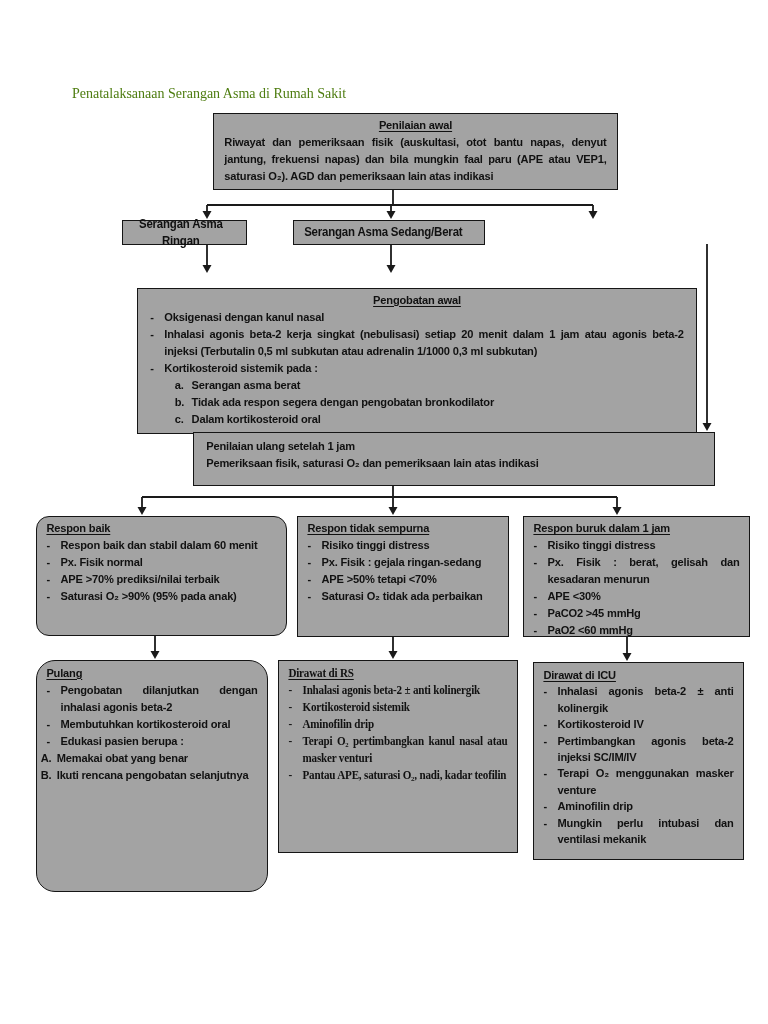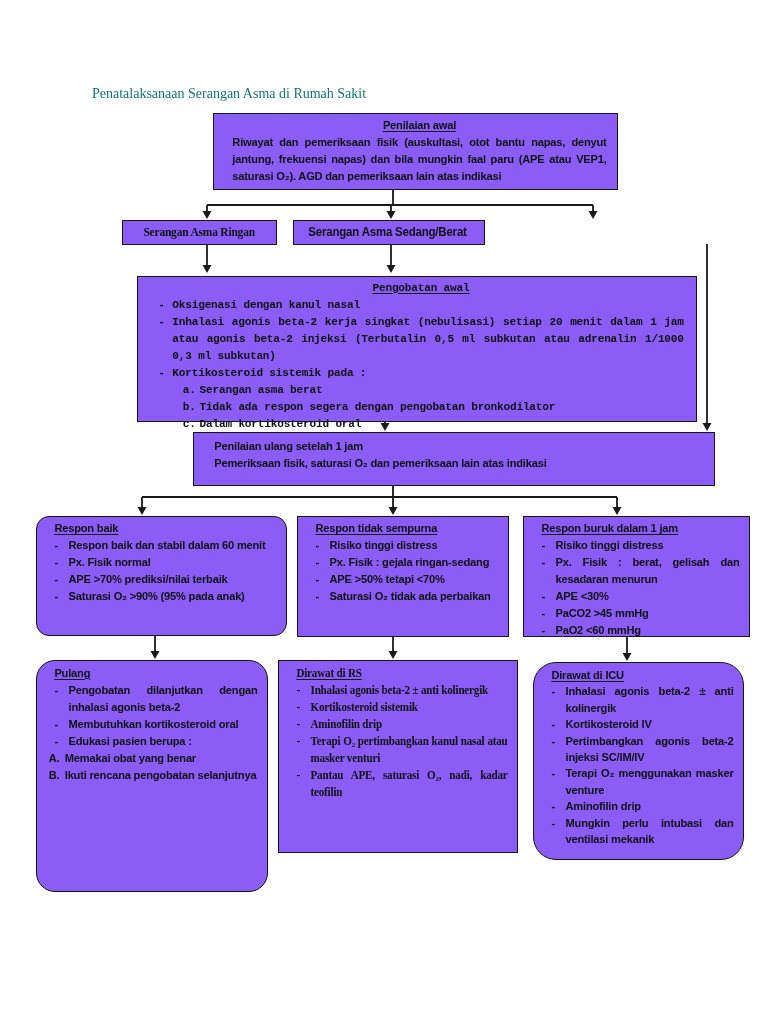--- a/index.html
+++ b/index.html
@@ -1,40 +1,40 @@
 <!DOCTYPE html>
 <html><head>
 <meta charset="utf-8">
 <style>
   html,body{margin:0;padding:0;background:#ffffff;}
   .page{position:relative;width:768px;height:1024px;background:#ffffff;overflow:hidden;
         font-family:"Liberation Sans","DejaVu Sans",sans-serif;color:#111;}
-  .title{position:absolute;left:92px;top:86px;
+  .title{position:absolute;left:72px;top:86px;
          font-family:"Liberation Serif","DejaVu Serif",serif;
-         font-size:14px;color:#0f766e;}
-  .box{position:absolute;border:1.5px solid #151515;background:#8b5cf6;box-sizing:border-box;
-       font-weight:bold;font-size:11.8px;line-height:17px;letter-spacing:-0.2px;padding-left:8px;}
+         font-size:14px;color:#4d7c0f;}
+  .box{position:absolute;border:1.5px solid #151515;background:#a3a3a3;box-sizing:border-box;
+       font-weight:bold;font-size:11.8px;line-height:17px;letter-spacing:-0.2px;}
   .tx{transform:scaleX(.94);transform-origin:0 0;width:106.38%;box-sizing:border-box;}
   .pad{padding:3px 11px;}
   .bhead{font-weight:bold;text-decoration:underline;text-underline-offset:2px;}
   .center{text-align:center;}
   .just{text-align:justify;}
   .lbl{display:flex;align-items:center;justify-content:center;font-size:12.2px;}
   .lbl .tx{width:106.38%;text-align:center;}
   .it{display:flex;}
   .it .b{flex:none;width:15px;}
   .it .t{flex:1 1 auto;text-align:justify;}
   .it.sub{margin-left:26px;}
   .it.sub .b{width:18px;}
   .it.flush{margin-left:-6px;}
   .it.flush .b{width:17px;}
   .connectors{position:absolute;left:0;top:0;}
   .connectors path{stroke:#1a1a1a;stroke-width:1.8;fill:none;}
   .connectors polygon{fill:#1a1a1a;}
-  .f3{line-height:16.4px;border-radius:23px;}
+  .f3{line-height:16.4px;}
 </style>
 </head>
 <body>
 
 <div class="page">
 
   <svg class="connectors" width="768" height="1024" viewBox="0 0 768 1024">
     <path d="M393 189 V205 M207 205 H593 M207 205 V212 M391 205 V212 M593 205 V212"></path>
     <polygon points="202.5,211 211.5,211 207,219"></polygon>
     <polygon points="386.5,211 395.5,211 391,219"></polygon>
@@ -61,28 +61,28 @@
 
   <div class="title">Penatalaksanaan Serangan Asma di Rumah Sakit</div>
 
   <div class="box" style="left:213px;top:113px;width:405px;height:77px;">
     <div class="tx pad">
       <div class="bhead center">Penilaian awal</div>
       <div class="just">Riwayat dan pemeriksaan fisik (auskultasi, otot bantu napas, denyut jantung, frekuensi napas) dan bila mungkin faal paru (APE atau VEP1, saturasi O₂). AGD dan pemeriksaan lain atas indikasi</div>
     </div>
   </div>
 
-  <div class="box lbl" style="left:122px;top:220px;width:155px;height:25px;font-family:Liberation Serif, serif;">
+  <div class="box lbl" style="left:122px;top:220px;width:125px;height:25px;">
     <div class="tx">Serangan Asma Ringan</div>
   </div>
   <div class="box lbl" style="left:293px;top:220px;width:192px;height:25px;">
     <div class="tx">Serangan Asma Sedang/Berat</div>
   </div>
 
-  <div class="box" style="left:137px;top:276px;width:560px;height:146px;font-family:Liberation Mono, monospace;">
+  <div class="box" style="left:137px;top:288px;width:560px;height:146px;">
     <div class="tx" style="padding:3px 13px;">
       <div class="bhead center">Pengobatan awal</div>
       <div class="it">
           <span class="b">-</span>
           <span class="t">Oksigenasi dengan kanul nasal</span>
         </div>
       <div class="it">
           <span class="b">-</span>
           <span class="t">Inhalasi agonis beta-2 kerja singkat (nebulisasi) setiap 20 menit dalam 1 jam atau agonis beta-2 injeksi (Terbutalin 0,5 ml subkutan atau adrenalin 1/1000 0,3 ml subkutan)</span>
         </div>

